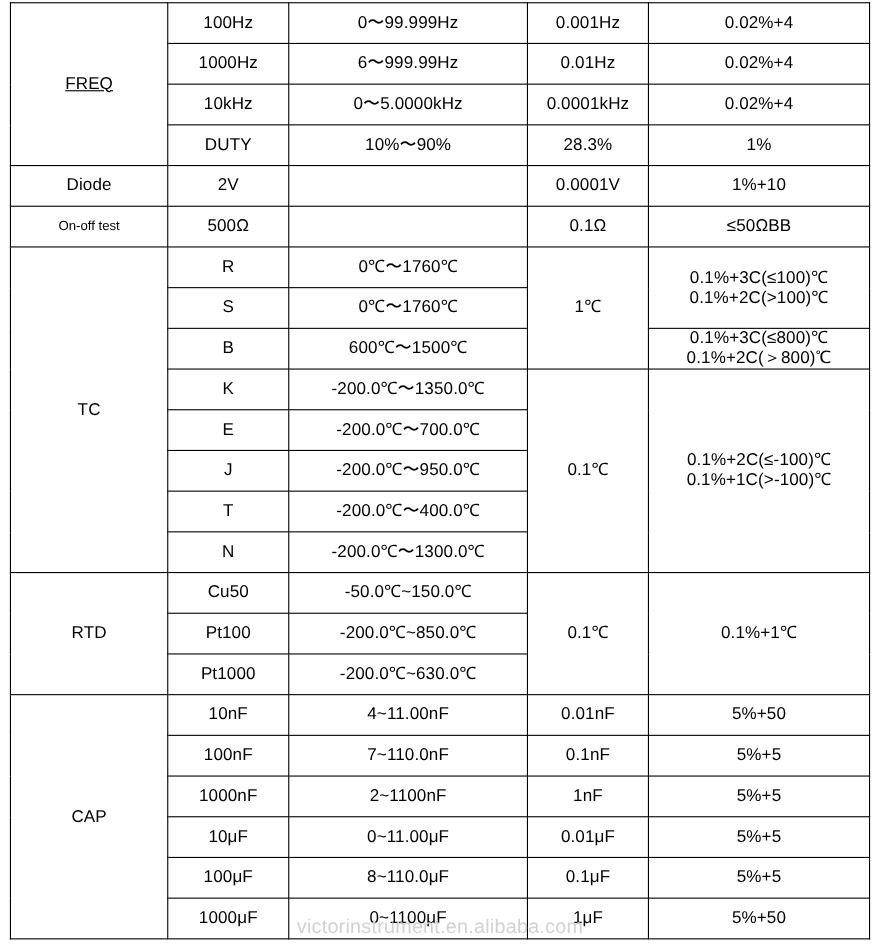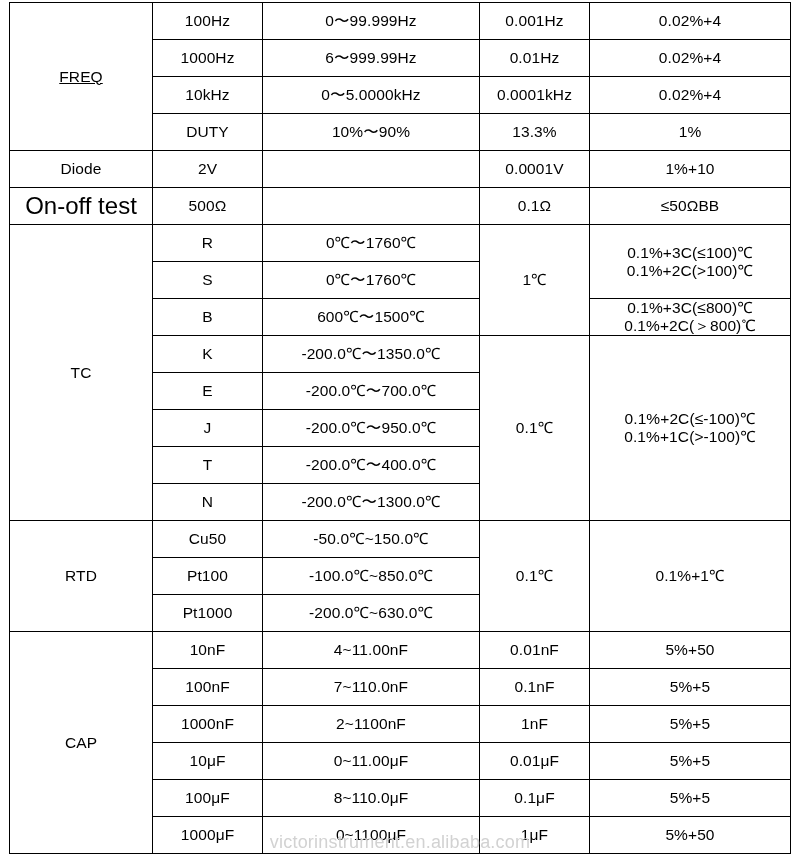--- a/index.html
+++ b/index.html
@@ -58,21 +58,21 @@
   col.c-res { width: 110px; }
   col.c-acc { width: 201px; }
 
   td.group-label {
     font-weight: bold;
     font-size: 19px;
     letter-spacing: 0.2px;
   }
 
   td.group-label.narrow {
-    font-size: 24px;
+    font-size: 12px;
     letter-spacing: 0px;
   }
 
   td.small-two-line {
     font-size: 12.6px;
     line-height: 1.28;
     letter-spacing: 0px;
   }
 
   td.stack-two-line {
@@ -127,21 +127,21 @@
       </tr>
       <tr>
         <td>10kHz</td>
         <td>0〜5.0000kHz</td>
         <td>0.0001kHz</td>
         <td>0.02%+4</td>
       </tr>
       <tr>
         <td>DUTY</td>
         <td>10%〜90%</td>
-        <td>13.3%</td>
+        <td>28.3%</td>
         <td>1%</td>
       </tr>
 
       <tr>
         <td class="group-label">Diode</td>
         <td>2V</td>
         <td class="blank"></td>
         <td>0.0001V</td>
         <td>1%+10</td>
       </tr>
@@ -204,21 +204,21 @@
 
       <tr>
         <td class="group-label" rowspan="3">RTD</td>
         <td>Cu50</td>
         <td>-50.0℃~150.0℃</td>
         <td rowspan="3">0.1℃</td>
         <td rowspan="3">0.1%+1℃</td>
       </tr>
       <tr>
         <td>Pt100</td>
-        <td>-100.0℃~850.0℃</td>
+        <td>-200.0℃~850.0℃</td>
       </tr>
       <tr>
         <td>Pt1000</td>
         <td>-200.0℃~630.0℃</td>
       </tr>
 
       <tr>
         <td class="group-label" rowspan="6">CAP</td>
         <td>10nF</td>
         <td>4~11.00nF</td>

